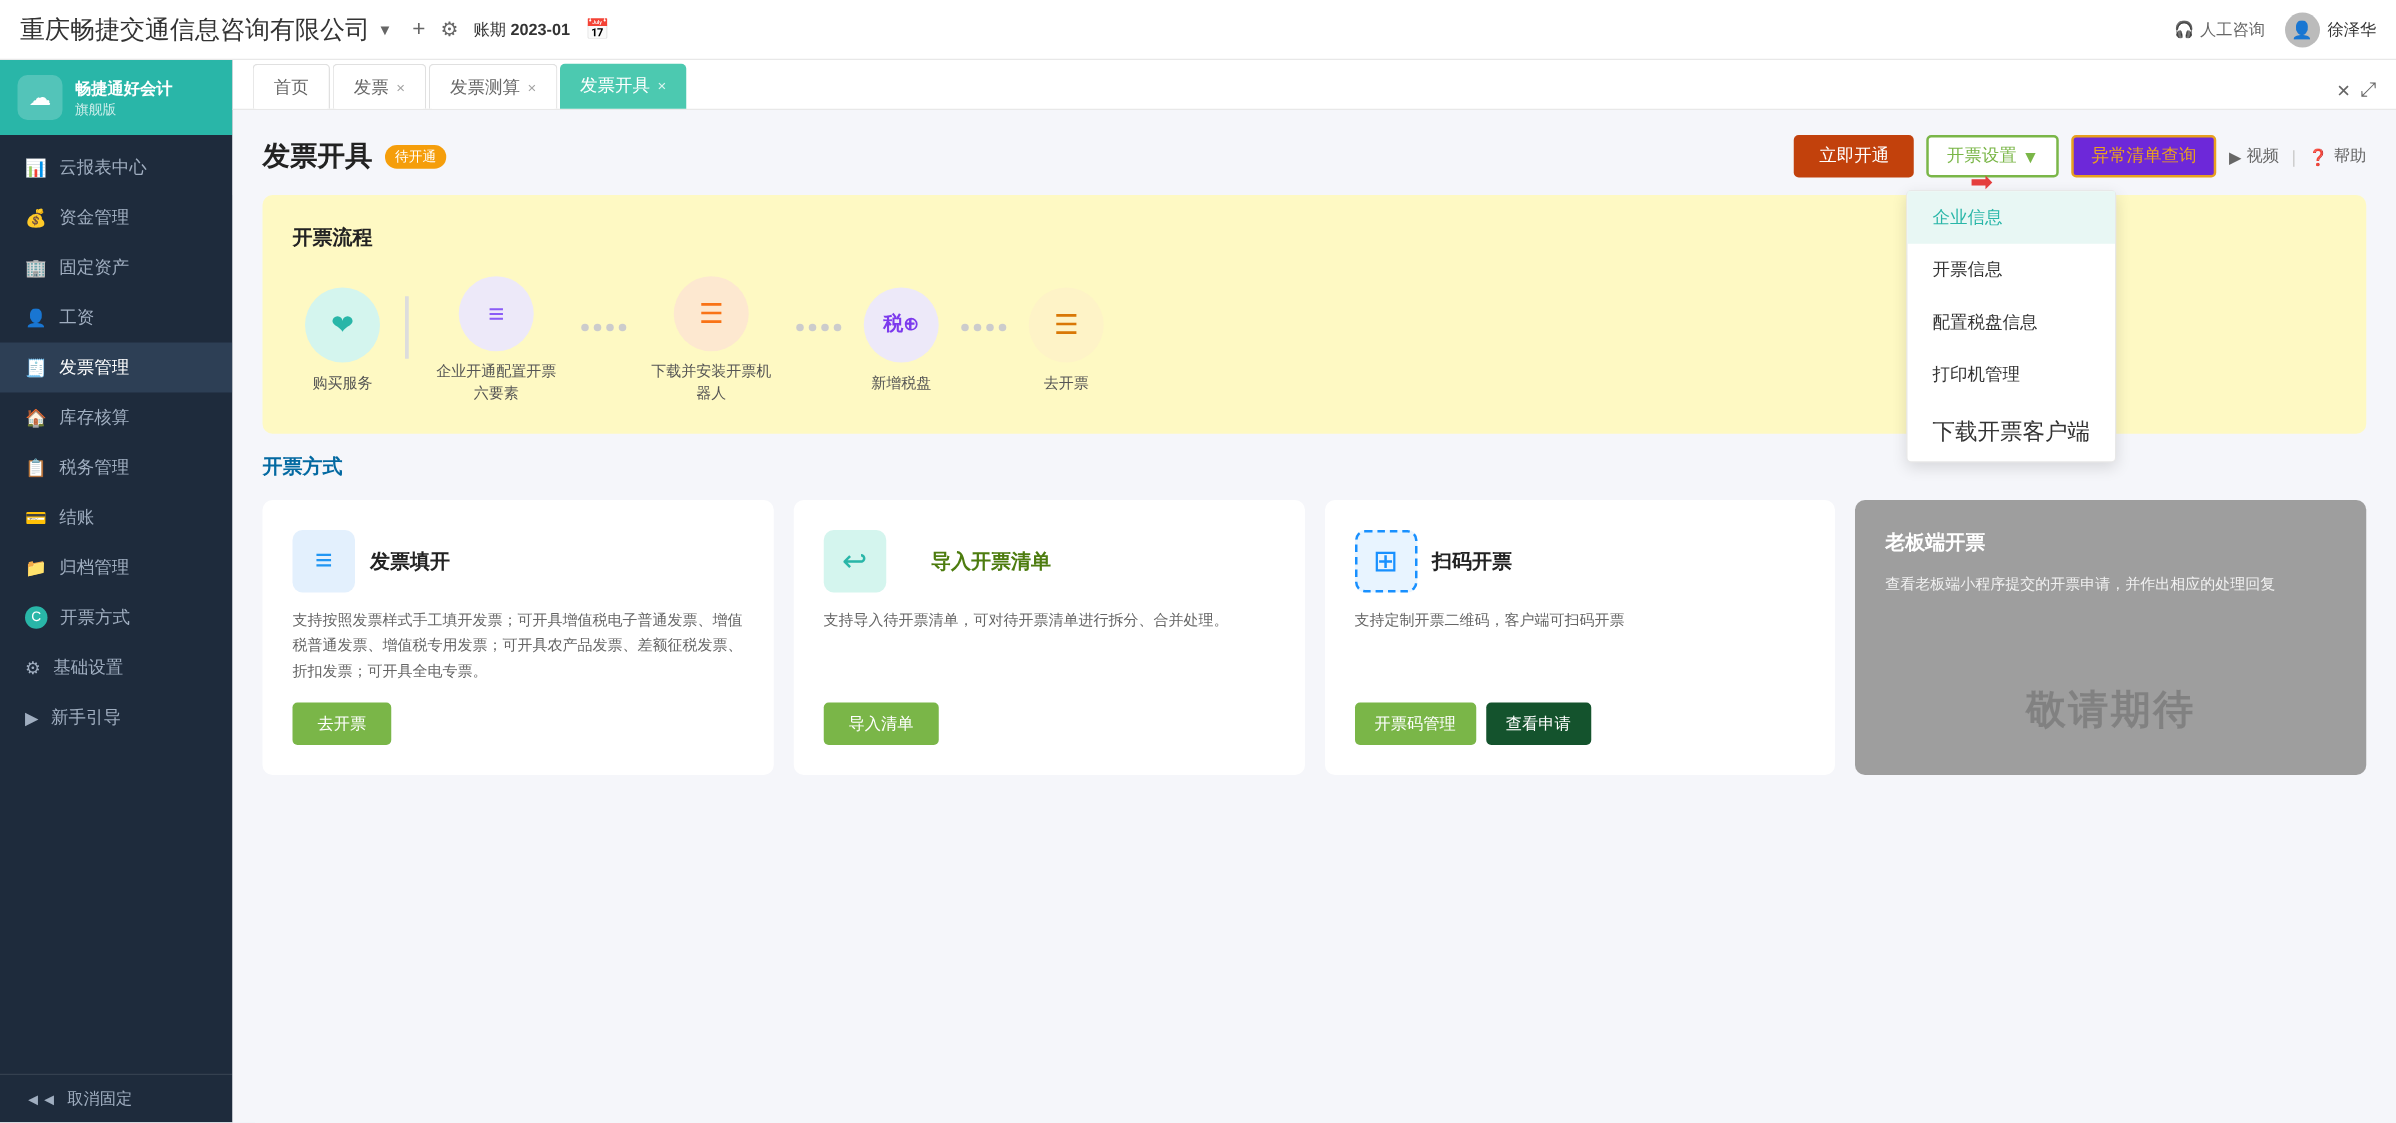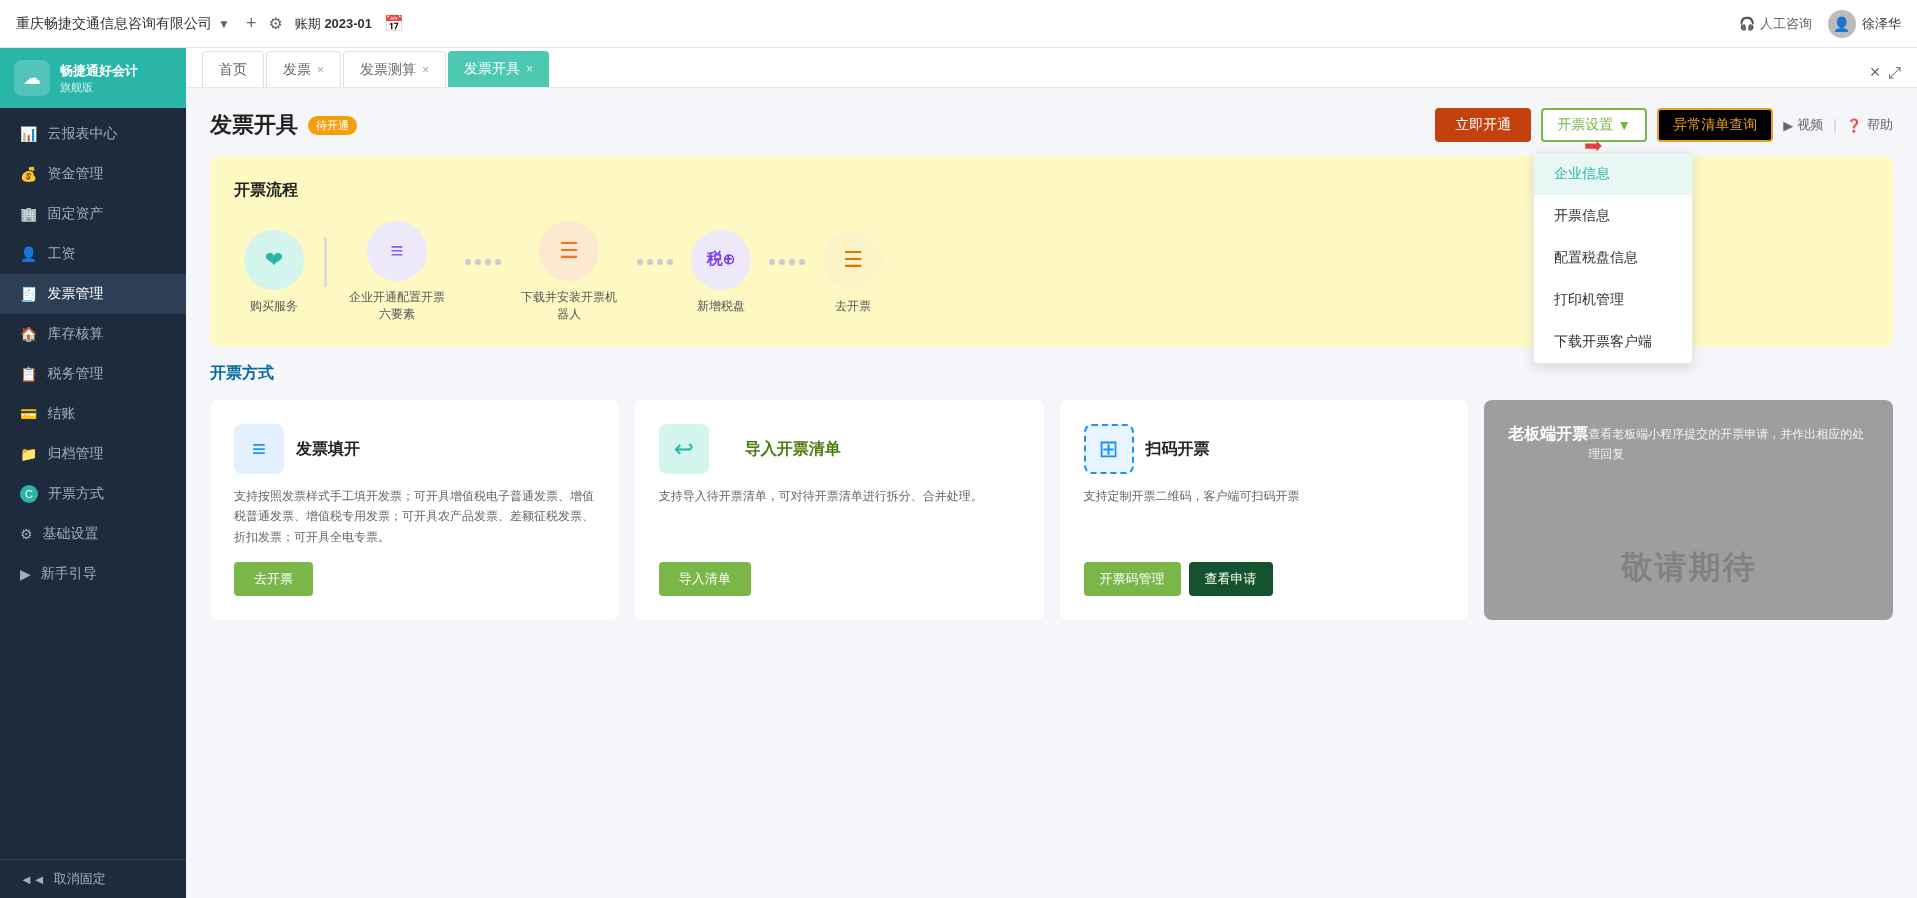--- a/index.html
+++ b/index.html
@@ -3,21 +3,21 @@
   <meta charset="utf-8">
   <style>
     * { box-sizing: border-box; margin: 0; padding: 0; }
     body { font-family: 'Microsoft YaHei', 'PingFang SC', sans-serif; font-size: 14px; color: #333; display: flex; flex-direction: column; height: 898px; overflow: hidden; background: #f0f2f5; }
   </style>
 </head>
 <body>
 
 <div style="height:48px; background:#fff; display:flex; align-items:center; padding:0 16px; border-bottom:1px solid #e8e8e8; flex-shrink:0;">
   <div style="display:flex;align-items:center;gap:6px;cursor:pointer;">
-    <span style="font-size:14px;font-weight:500;font-family:Liberation Mono, monospace;">重庆畅捷交通信息咨询有限公司</span>
+    <span style="font-size:20px;font-weight:500;font-family:Liberation Mono, monospace;">重庆畅捷交通信息咨询有限公司</span>
     <span style="font-size:12px;color:#666;">▼</span>
   </div>
   <div style="display:flex;align-items:center;gap:12px;margin-left:16px;">
     <span style="font-size:18px;color:#666;cursor:pointer;">+</span>
     <span style="font-size:16px;color:#666;cursor:pointer;">⚙</span>
     <span style="font-size:13px;color:#333;">
       <span>账期</span>&nbsp;<span style="font-weight:600;">2023-01</span>
     </span>
     <span style="font-size:16px;color:#666;cursor:pointer;">📅</span>
   </div>
@@ -129,38 +129,38 @@
         <div style="display:flex;align-items:center;gap:10px;">
           <span style="font-size:22px;font-weight:bold;color:#222;">发票开具</span>
           <span style="background:#f59e0b;color:#fff;font-size:11px;padding:2px 8px;border-radius:10px;font-weight:500;">待开通</span>
         </div>
         <div style="display:flex;align-items:center;gap:10px;position:relative;">
           <button style="background:#c2410c;color:#fff;border:none;padding:8px 20px;border-radius:4px;cursor:pointer;font-size:14px;">立即开通</button>
           <button style="background:#fff;color:#7ab648;border:2px solid #7ab648;padding:6px 14px;border-radius:4px;cursor:pointer;font-size:14px;display:flex;align-items:center;gap:4px;">
             <span>开票设置</span>
             <span style="color:#7ab648;">▼</span>
           </button>
-          <button style="background:#000000;color:#e8a020;border:2px solid #e8a020;padding:6px 14px;border-radius:4px;cursor:pointer;font-size:14px;">异常清单查询</button>
+          <button style="background:#6d28d9;color:#e8a020;border:2px solid #e8a020;padding:6px 14px;border-radius:4px;cursor:pointer;font-size:14px;">异常清单查询</button>
           <button style="background:transparent;border:none;color:#666;cursor:pointer;font-size:13px;display:flex;align-items:center;gap:4px;">
             <span>▶</span>
             <span>视频</span>
           </button>
           <span style="color:#ccc;">|</span>
           <button style="background:transparent;border:none;color:#666;cursor:pointer;font-size:13px;display:flex;align-items:center;gap:4px;">
             <span>❓</span>
             <span>帮助</span>
           </button>
 
           <div style="position:absolute;top:44px;right:200px;background:#fff;border:1px solid #e8e8e8;border-radius:4px;box-shadow:0 4px 12px rgba(0,0,0,0.12);z-index:100;min-width:160px;">
             <div style="position:absolute;top:-20px;left:50px;color:#e53e3e;font-size:22px;">➡</div>
             <div style="padding:12px 20px;color:#29b6a8;cursor:pointer;font-size:14px;white-space:nowrap;background:#e8f7f4;">企业信息</div>
             <div style="padding:12px 20px;color:#333;cursor:pointer;font-size:14px;white-space:nowrap;">开票信息</div>
             <div style="padding:12px 20px;color:#333;cursor:pointer;font-size:14px;white-space:nowrap;">配置税盘信息</div>
             <div style="padding:12px 20px;color:#333;cursor:pointer;font-size:14px;white-space:nowrap;">打印机管理</div>
-            <div style="padding:12px 20px;color:#333;cursor:pointer;font-size:14px;white-space:nowrap;">下载开票客户端</div>
+            <div style="padding:12px 20px;color:#333;cursor:pointer;font-size:18px;white-space:nowrap;">下载开票客户端</div>
           </div>
         </div>
       </div>
 
       <div style="margin:0 24px 16px;background:#fef9c3;border-radius:8px;padding:24px;">
         <div style="font-size:16px;font-weight:bold;color:#222;margin-bottom:20px;">开票流程</div>
         <div style="display:flex;align-items:center;">
 
           <div style="display:flex;flex-direction:column;align-items:center;gap:8px;min-width:80px;">
             <div style="width:60px;height:60px;border-radius:50%;background:#d4f5ee;display:flex;align-items:center;justify-content:center;font-size:22px;">
@@ -253,21 +253,21 @@
               <div style="width:50px;height:50px;border-radius:8px;background:#e8f4ff;border:2px dashed #1890ff;display:flex;align-items:center;justify-content:center;font-size:24px;color:#1890ff;">⊞</div>
               <span style="font-size:16px;font-weight:bold;color:#222;">扫码开票</span>
             </div>
             <div style="font-size:12px;color:#666;line-height:1.7;flex:1;">支持定制开票二维码，客户端可扫码开票</div>
             <div style="margin-top:12px;display:flex;gap:8px;">
               <button style="background:#7ab648;color:#fff;border:none;padding:8px 16px;border-radius:4px;cursor:pointer;font-size:13px;">开票码管理</button>
               <button style="background:#14532d;color:#fff;border:none;padding:8px 16px;border-radius:4px;cursor:pointer;font-size:13px;">查看申请</button>
             </div>
           </div>
 
-          <div style="background:#9e9e9e;border-radius:8px;padding:24px;min-height:220px;display:flex;flex-direction:row;position:relative;overflow:hidden;">
+          <div style="background:#9e9e9e;border-radius:8px;padding:24px;min-height:220px;display:flex;flex-direction:column;position:relative;overflow:hidden;">
             <div style="font-size:16px;font-weight:bold;color:#fff;margin-bottom:12px;">老板端开票</div>
             <div style="font-size:12px;color:rgba(255,255,255,0.85);line-height:1.7;flex:1;">查看老板端小程序提交的开票申请，并作出相应的处理回复</div>
             <div style="position:absolute;bottom:30px;left:0;right:0;text-align:center;font-size:32px;font-weight:bold;color:rgba(0,0,0,0.18);letter-spacing:2px;">敬请期待</div>
           </div>
         </div>
       </div>
     </div>
   </div>
 </div>
 

